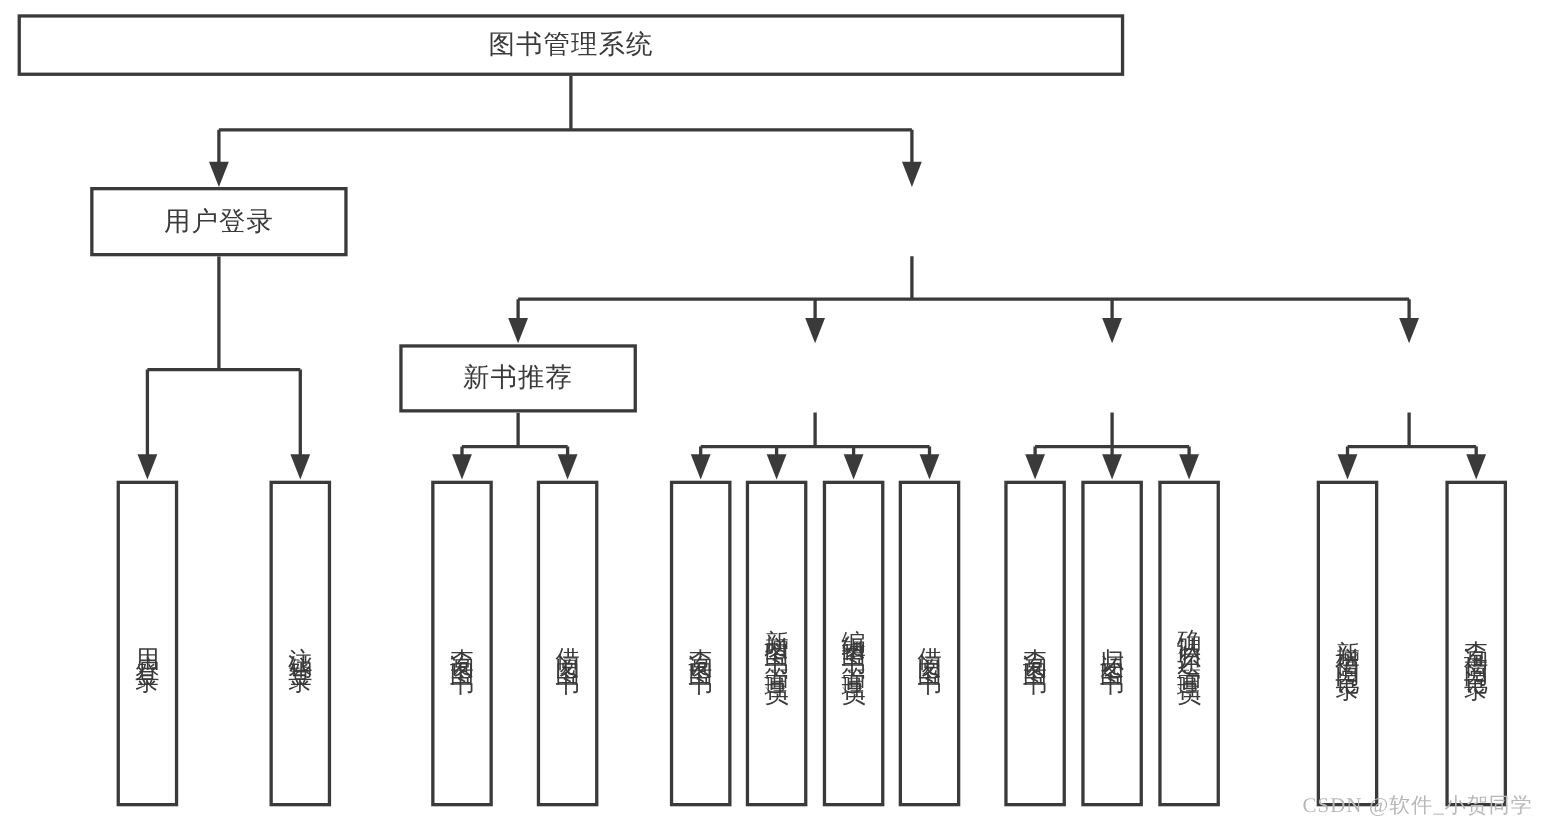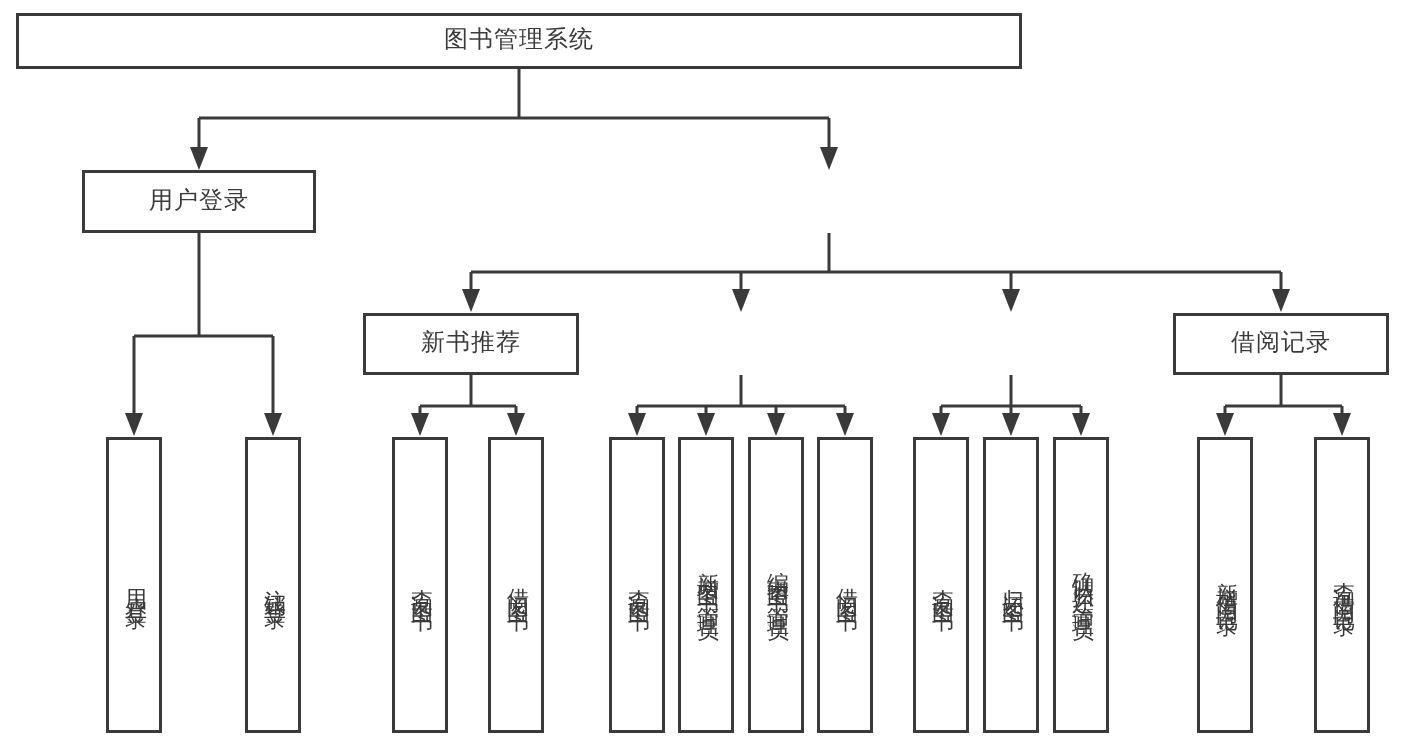--- a/index.html
+++ b/index.html
@@ -1,20 +1,20 @@
 <!DOCTYPE html>
 <html style="--background: #ffffff; --line: #3a3a3a; --box_border: #3a3a3a; --text: #3a3a3a; --watermark: #b8b8b8;"><head>
 <meta charset="utf-8">
 <style>
   html,body{margin:0;padding:0;background:#ffffff;}
   .canvas{
     position:relative;
     width:1405px;height:747px;
     background:var(--background,#ffffff);
-    font-family:Liberation Mono, monospace;
+    font-family:Liberation Serif, serif;
     color:var(--text,#3a3a3a);
     overflow:hidden;
   }
   .connectors{position:absolute;left:0;top:0;width:1405px;height:747px;}
   .cline{fill:none;stroke:var(--line,#3a3a3a);stroke-width:3;}
   .ahead{fill:var(--line,#3a3a3a);stroke:none;}
   .box{
     position:absolute;box-sizing:border-box;
     background:#ffffff;
     border:3px solid var(--box_border,#3a3a3a);
@@ -78,23 +78,20 @@
     <span class="lbl">图书管理系统</span>
   </div>
 
   <div class="box hbox" style="left:82px;top:170px;width:234px;height:63px">
     <span class="lbl">用户登录</span>
   </div>
 
   <div class="box hbox" style="left:363px;top:313px;width:216px;height:62px">
     <span class="lbl">新书推荐</span>
   </div>
-  <div class="box hbox" style="left:1173px;top:313px;width:216px;height:62px">
-    <span class="lbl">借阅记录</span>
-  </div>
 
   <div class="box vbox" style="left:106px;top:437px;width:56px;height:296px">
     <span class="lbl">用户登录</span>
   </div>
   <div class="box vbox" style="left:245px;top:437px;width:56px;height:296px">
     <span class="lbl">注销登录</span>
   </div>
 
   <div class="box vbox" style="left:392px;top:437px;width:56px;height:296px">
     <span class="lbl">查询图书</span>
@@ -126,14 +123,15 @@
     <span class="lbl">确认归还（管理员）</span>
   </div>
 
   <div class="box vbox" style="left:1197px;top:437px;width:56px;height:296px">
     <span class="lbl">新增借阅记录</span>
   </div>
   <div class="box vbox" style="left:1314px;top:437px;width:56px;height:296px">
     <span class="lbl">查询借阅记录</span>
   </div>
 
+  <div class="watermark">CSDN @软件_小贺同学</div>
 
 </div>
 
 </body></html>

